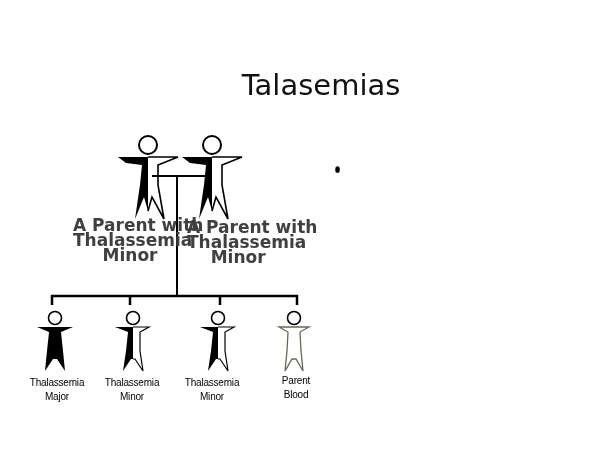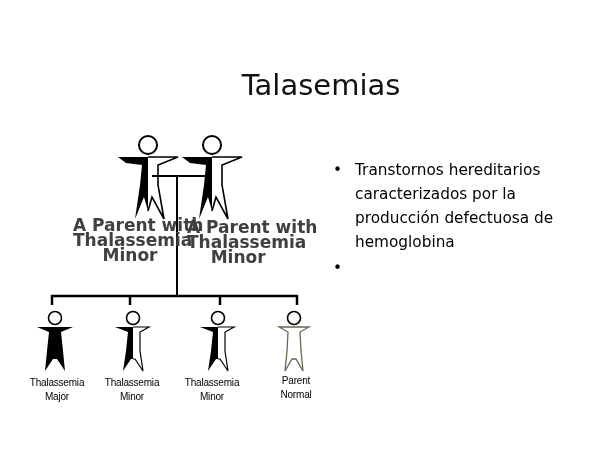--- a/index.html
+++ b/index.html
@@ -134,26 +134,25 @@
   <div class="child-label" style="left:99px; top:376px; width:66px;">
     <div>Thalassemia</div>
     <div>Minor</div>
   </div>
   <div class="child-label" style="left:179px; top:376px; width:66px;">
     <div>Thalassemia</div>
     <div>Minor</div>
   </div>
   <div class="child-label" style="left:268px; top:374px; width:56px;">
     <div>Parent</div>
-    <div>Normal</div>
+    <div>Blood</div>
   </div>
 
   <ul class="bullets">
     <li>
       <span class="dot">•</span>
-      <span>Transtornos hereditarios caracterizados por la producción defectuosa de hemoglobina</span>
     </li>
     <li style="margin-top:2px;">
       <span class="dot">•</span>
     </li>
   </ul>
 
 </div>
 
 </body></html>

